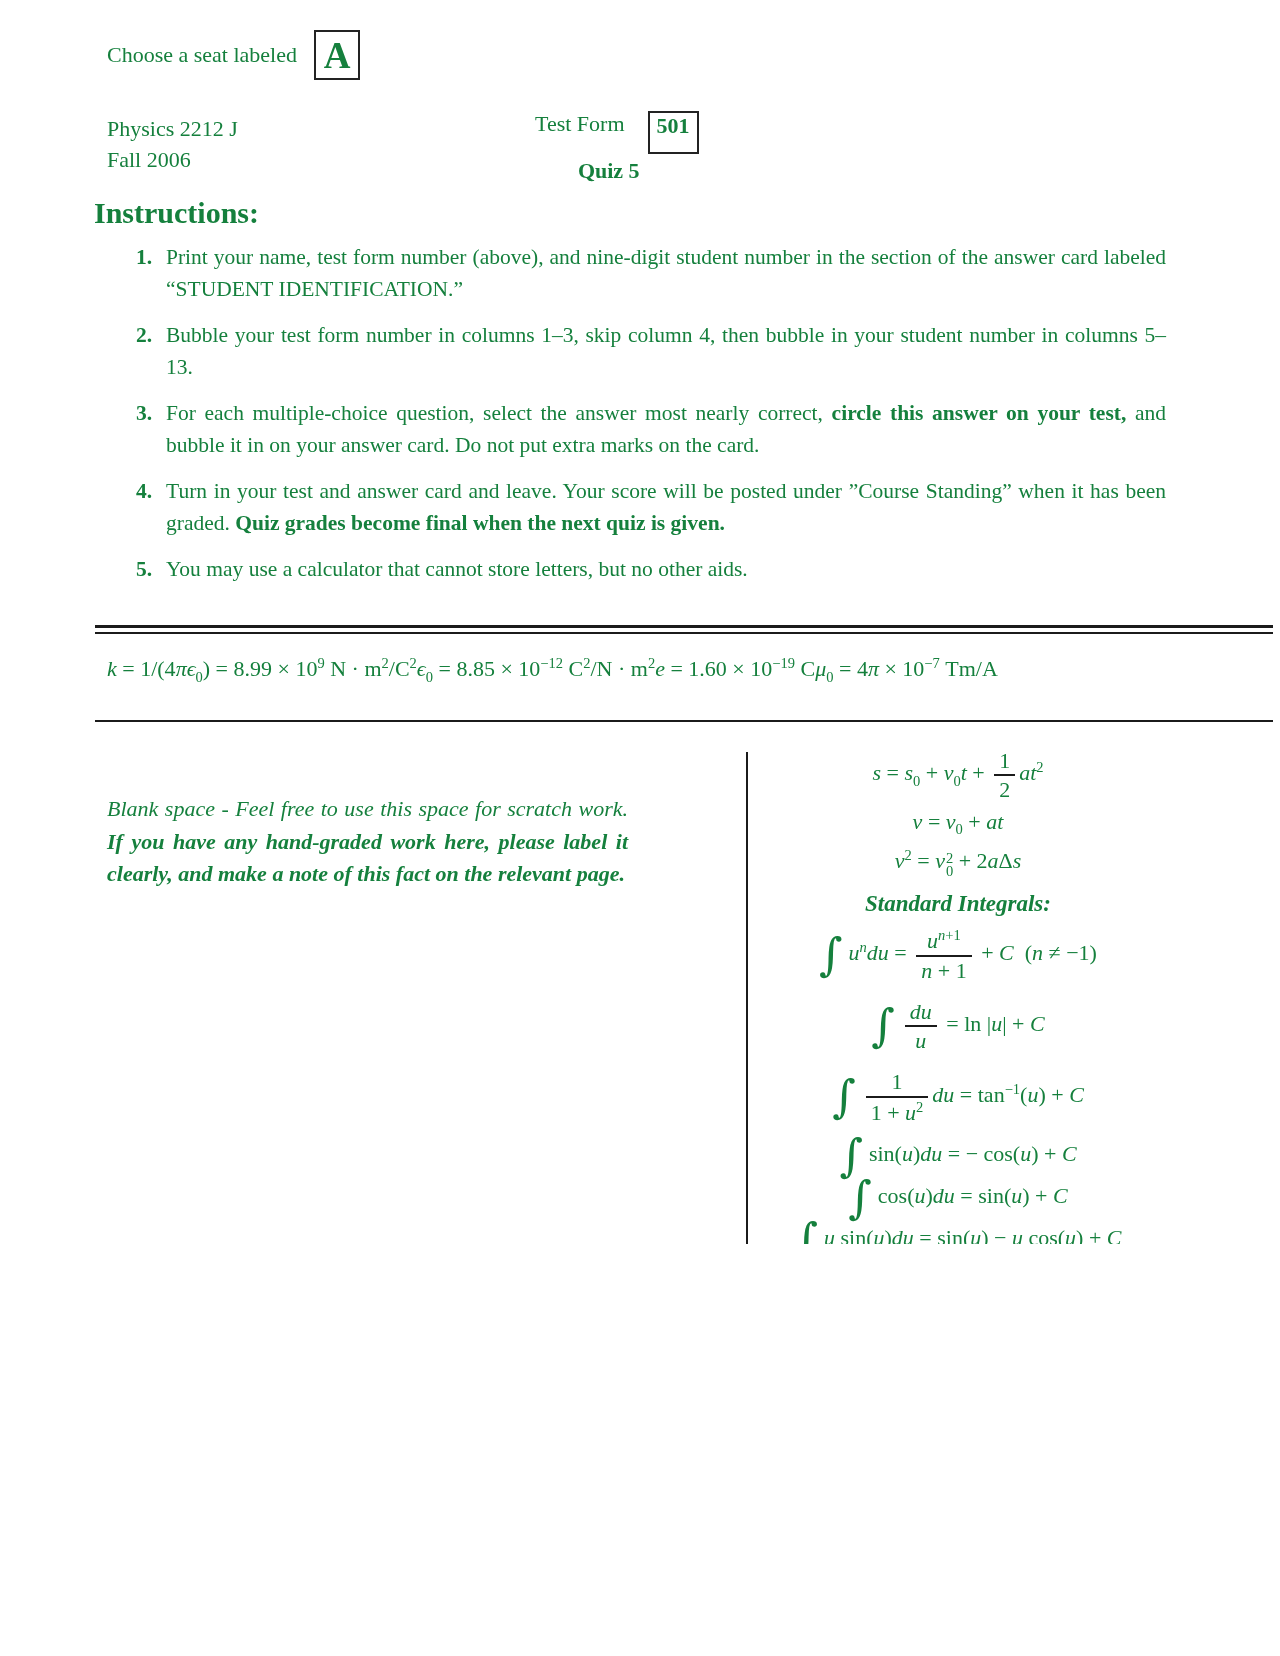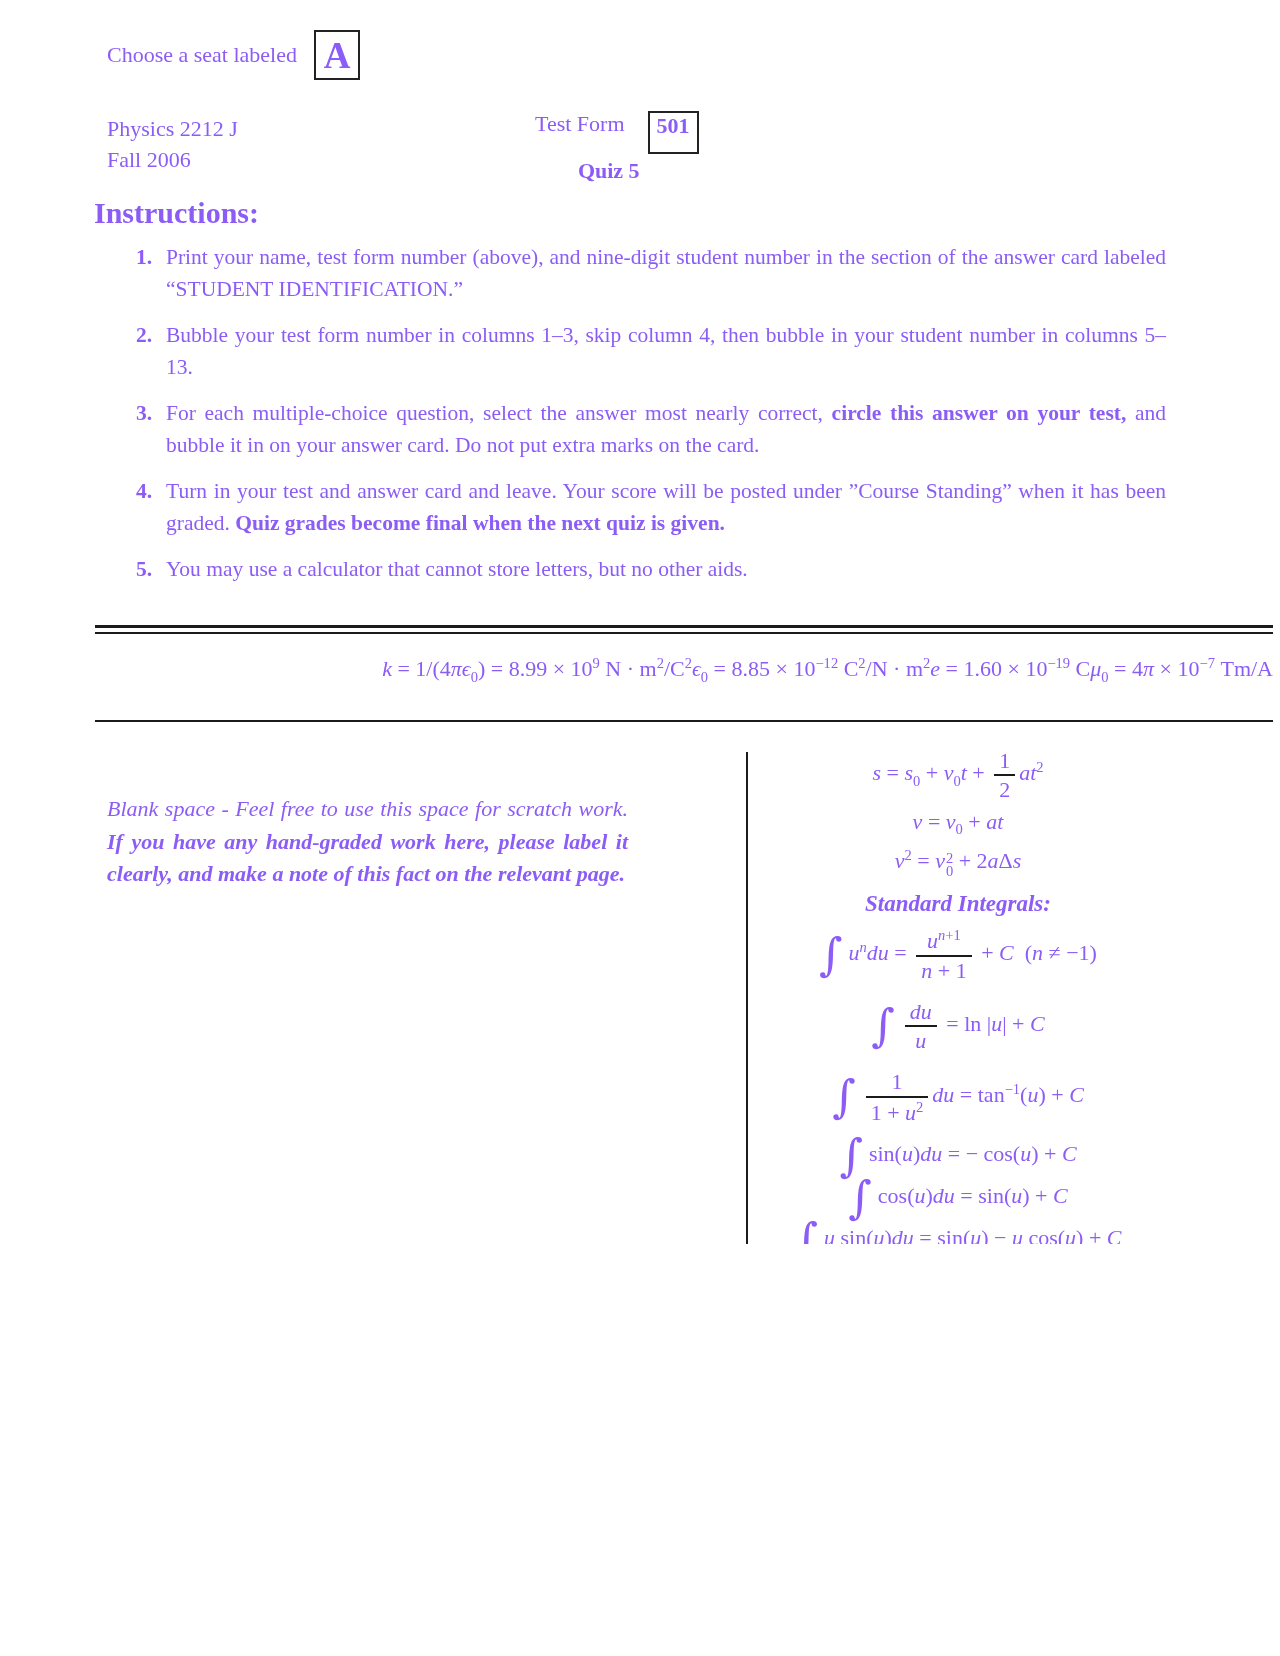--- a/index.html
+++ b/index.html
@@ -1,18 +1,18 @@
 <!DOCTYPE html>
 <html><head>
 <meta charset="utf-8">
 <style>
   html,body{margin:0;padding:0;background:#ffffff;}
   .page{
     position:relative;width:1280px;height:1244px;background:#ffffff;
-    color:#8b5cf6;font-family:"Liberation Serif","DejaVu Serif",serif;
+    color:#15803d;font-family:"Liberation Serif","DejaVu Serif",serif;
     overflow:hidden;
   }
   
   .seat-row{position:absolute;left:107px;top:30px;display:flex;align-items:center;gap:17px;font-size:22px;}
   .seat-box{display:flex;align-items:center;justify-content:center;width:42px;height:46px;
     border:2px solid #232323;font-weight:bold;font-size:37px;}
   
   .hdr-left{position:absolute;left:107px;top:113px;font-size:22px;line-height:31px;}
   .hdr-center{position:absolute;left:519px;top:111px;font-size:22px;text-align:center;}
   .tf-row{display:flex;align-items:flex-start;gap:23px;margin-left:16px;}
@@ -25,21 +25,21 @@
   .inst-list{position:absolute;left:136px;top:241px;width:1030px;font-size:21.5px;line-height:32px;}
   .inst-item{display:flex;margin-bottom:14px;}
   .inst-num{font-weight:bold;flex:0 0 30px;}
   .inst-text{flex:1;text-align:justify;}
   
   .rule-double{position:absolute;left:95px;top:625px;width:1178px;height:4px;
     border-top:3px solid #1b1b1b;border-bottom:2px solid #1b1b1b;}
   .rule-single{position:absolute;left:95px;top:720px;width:1178px;border-top:2px solid #1b1b1b;}
   
   .constants{position:absolute;left:107px;top:655px;width:1166px;display:flex;
-    justify-content:flex-end;align-items:baseline;font-size:22px;white-space:nowrap;}
+    justify-content:flex-start;align-items:baseline;font-size:22px;white-space:nowrap;}
   
   .scratch-note{position:absolute;left:107px;top:749px;width:521px;font-size:22px;
     line-height:32.5px;font-style:italic;text-align:justify;margin-top:44px;}
   
   .v-divider{position:absolute;left:746px;top:752px;width:2px;height:811px;background:#1b1b1b;}
   
   .formulas{position:absolute;left:756px;top:748px;width:404px;text-align:center;font-size:22px;}
   .f-title{font-weight:bold;font-style:italic;font-size:23px;margin:0 0 8px;}
   .f-title.integrals{margin:14px 0 10px;}
   .eq{margin:0 0 16px;white-space:nowrap;}

